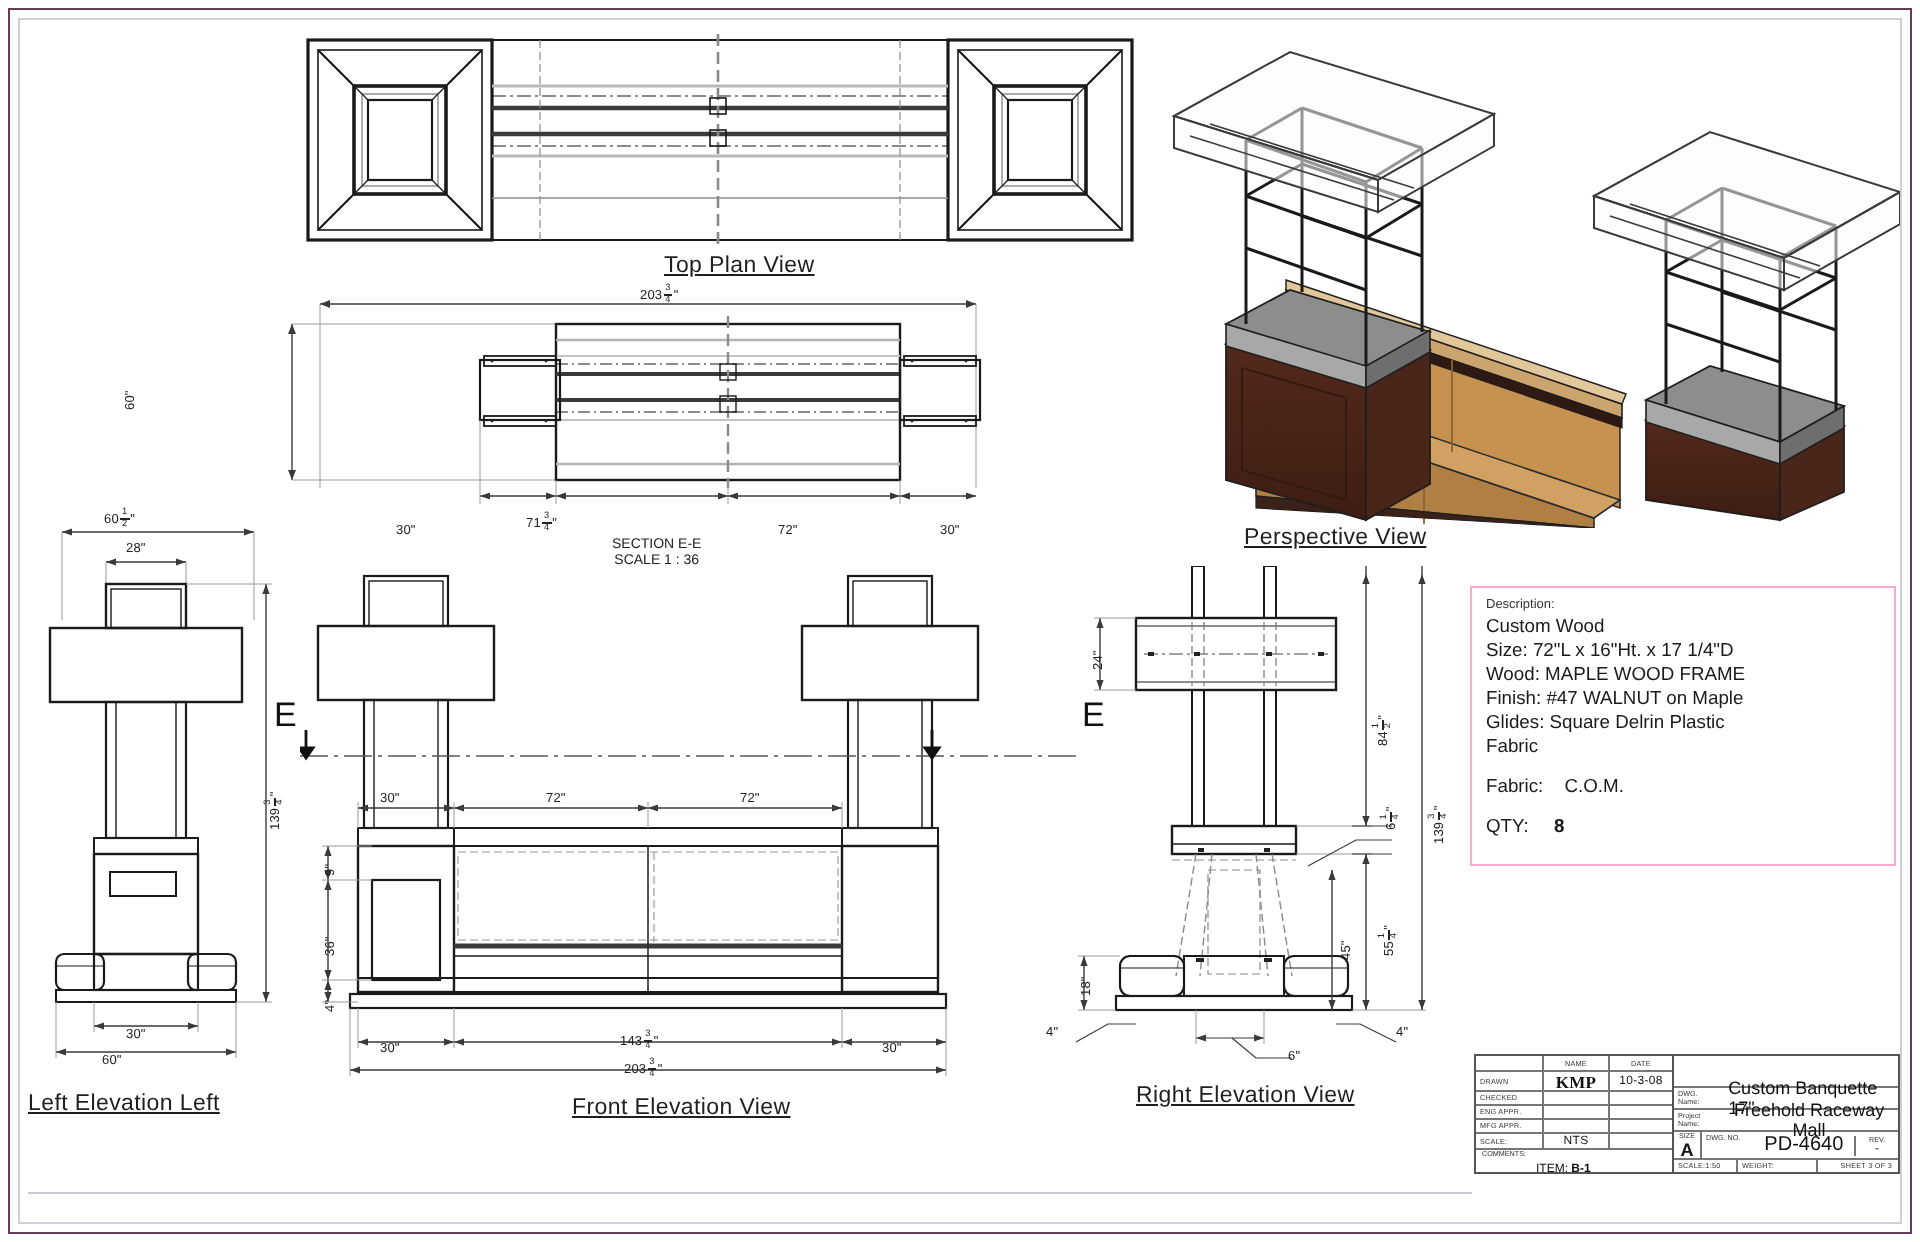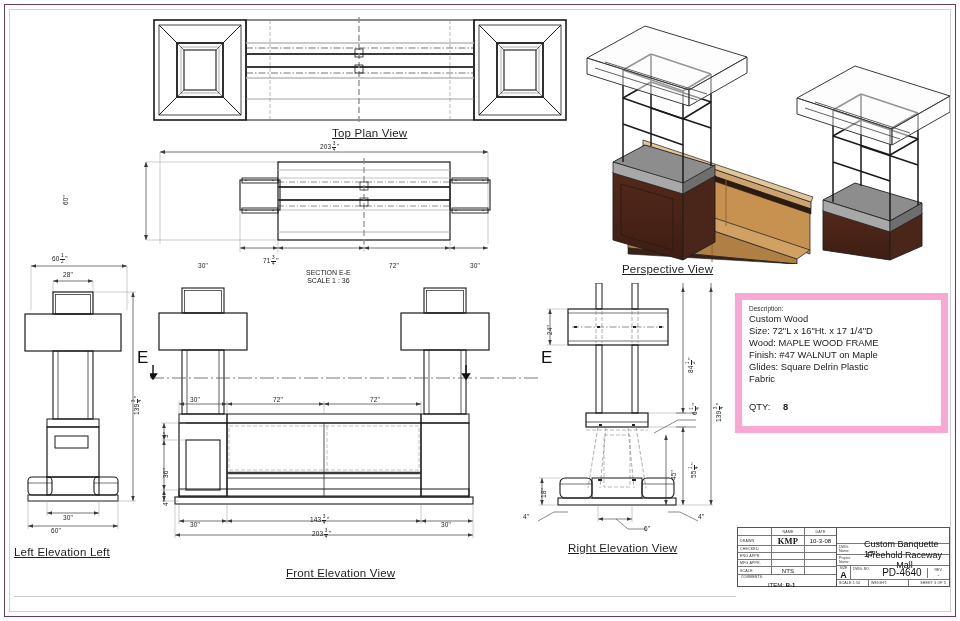--- a/index.html
+++ b/index.html
@@ -50,21 +50,21 @@
   .bigE { font-size: 17px; color:#111; font-family:"Liberation Sans", sans-serif; }
 
   .frac { display:inline-block; vertical-align:-0.28em; text-align:center; font-size:.72em; line-height:1; margin:0 .5px;}
   .frac .n { display:block; border-bottom:.6px solid #222; padding:0 1px;}
   .frac .d { display:block; padding:0 1px;}
 
   
   #specbox {
     position: absolute;
     left: 735px; top: 293px; width: 213px; height: 140px;
-    border: 7px solid #f9a8d4;
+    border: 1px solid #f9a8d4;
     background: #fff;
     padding: 5px 7px;
   }
   #specbox .sp-head { font-size: 6.5px; color:#333; line-height:1.2; }
   #specbox .sp-line { font-size: 9.4px; color:#1b1b1b; line-height:1.28; }
   #specbox .sp-gap { height: 8px; }
   #specbox .sp-kv { font-size: 9.4px; color:#1b1b1b; line-height:1.3; }
   #specbox .sp-kv b { font-weight: bold; margin-left: 10px; }
 
   
@@ -410,21 +410,21 @@
   <div class="lbl dim" style="left:162px; top:478px; transform:rotate(-90deg); transform-origin:0 0;">36"</div>
   <div class="lbl dim" style="left:162px; top:506px; transform:rotate(-90deg); transform-origin:0 0;">4"</div>
   <div class="lbl dim" style="left:190px; top:521px;">30"</div>
   <div class="lbl dim" style="left:310px; top:515px;">
     143<span class="frac"><span class="n">3</span><span class="d">4</span></span>"
   </div>
   <div class="lbl dim" style="left:441px; top:521px;">30"</div>
   <div class="lbl dim" style="left:312px; top:529px;">
     203<span class="frac"><span class="n">3</span><span class="d">4</span></span>"
   </div>
-  <div class="lbl viewtitle" style="left:286px; top:567px;">Front Elevation View</div>
+  <div class="lbl viewtitle" style="left:286px; top:548px;">Front Elevation View</div>
 
   <svg style="position:absolute;left:528px;top:283px;" width="205" height="265" viewBox="0 0 205 265">
     <g fill="none" stroke="#1a1a1a">
 
       <rect x="68" y="0" width="6" height="26" stroke-width="1"></rect>
       <rect x="104" y="0" width="6" height="26" stroke-width="1"></rect>
 
       <rect x="40" y="26" width="100" height="36" stroke-width="1.2"></rect>
       <line x1="40" y1="30" x2="140" y2="30" stroke-width="0.6"></line>
       <line x1="40" y1="58" x2="140" y2="58" stroke-width="0.6"></line>
@@ -638,20 +638,24 @@
 
   <div id="specbox">
     <div class="sp-head">Description:</div>
     <div class="sp-line">Custom Wood</div>
     <div class="sp-line">Size: 72"L x 16"Ht. x 17 1/4"D</div>
     <div class="sp-line">Wood: MAPLE WOOD FRAME</div>
     <div class="sp-line">Finish:  #47 WALNUT on Maple</div>
     <div class="sp-line">Glides:  Square Delrin Plastic</div>
     <div class="sp-line">Fabric</div>
     <div class="sp-gap"></div>
+    <div class="sp-kv">
+      <span>Fabric:</span>
+      <span style="margin-left:8px;">C.O.M.</span>
+    </div>
     <div class="sp-gap"></div>
     <div class="sp-kv">
       <span>QTY:</span>
       <b>8</b>
     </div>
     <div class="sp-gap"></div>
   </div>
 
   <div id="titleblock">
     <div id="tb-left">

